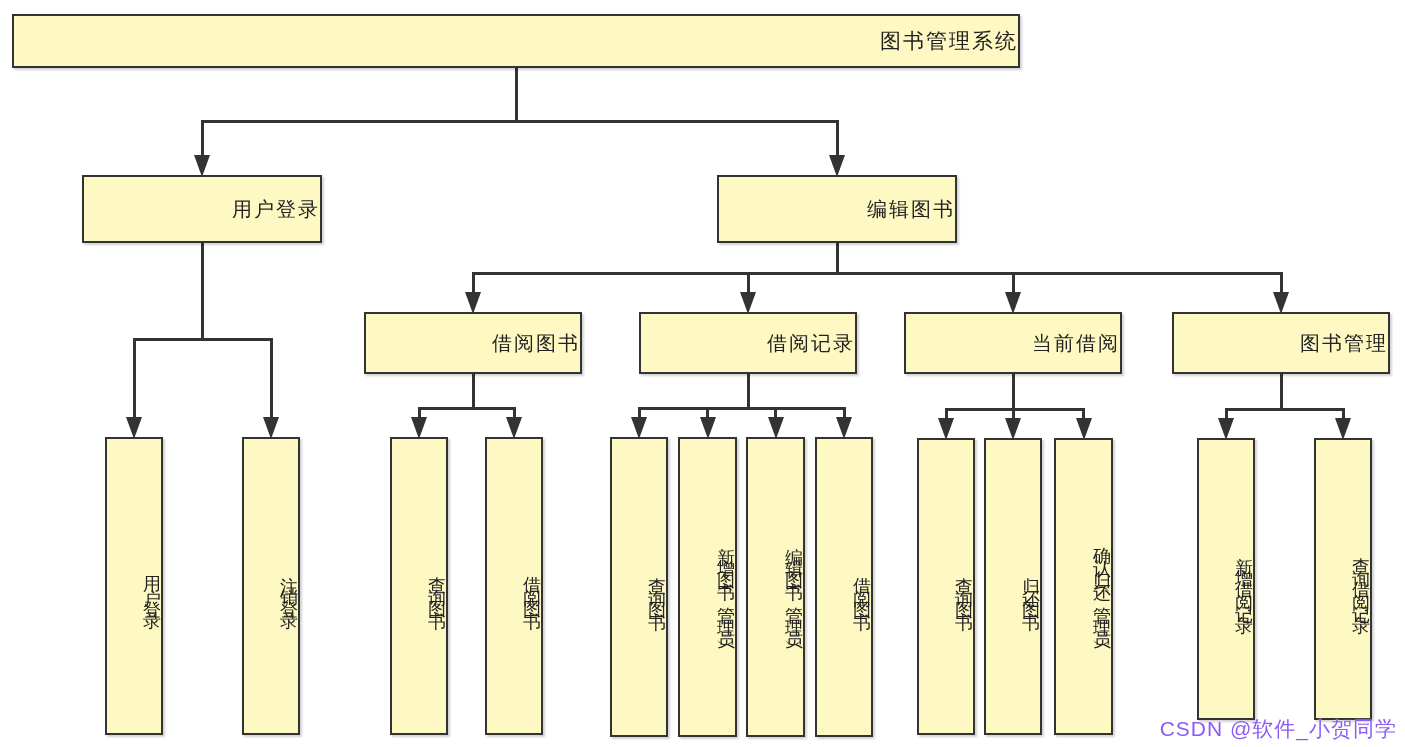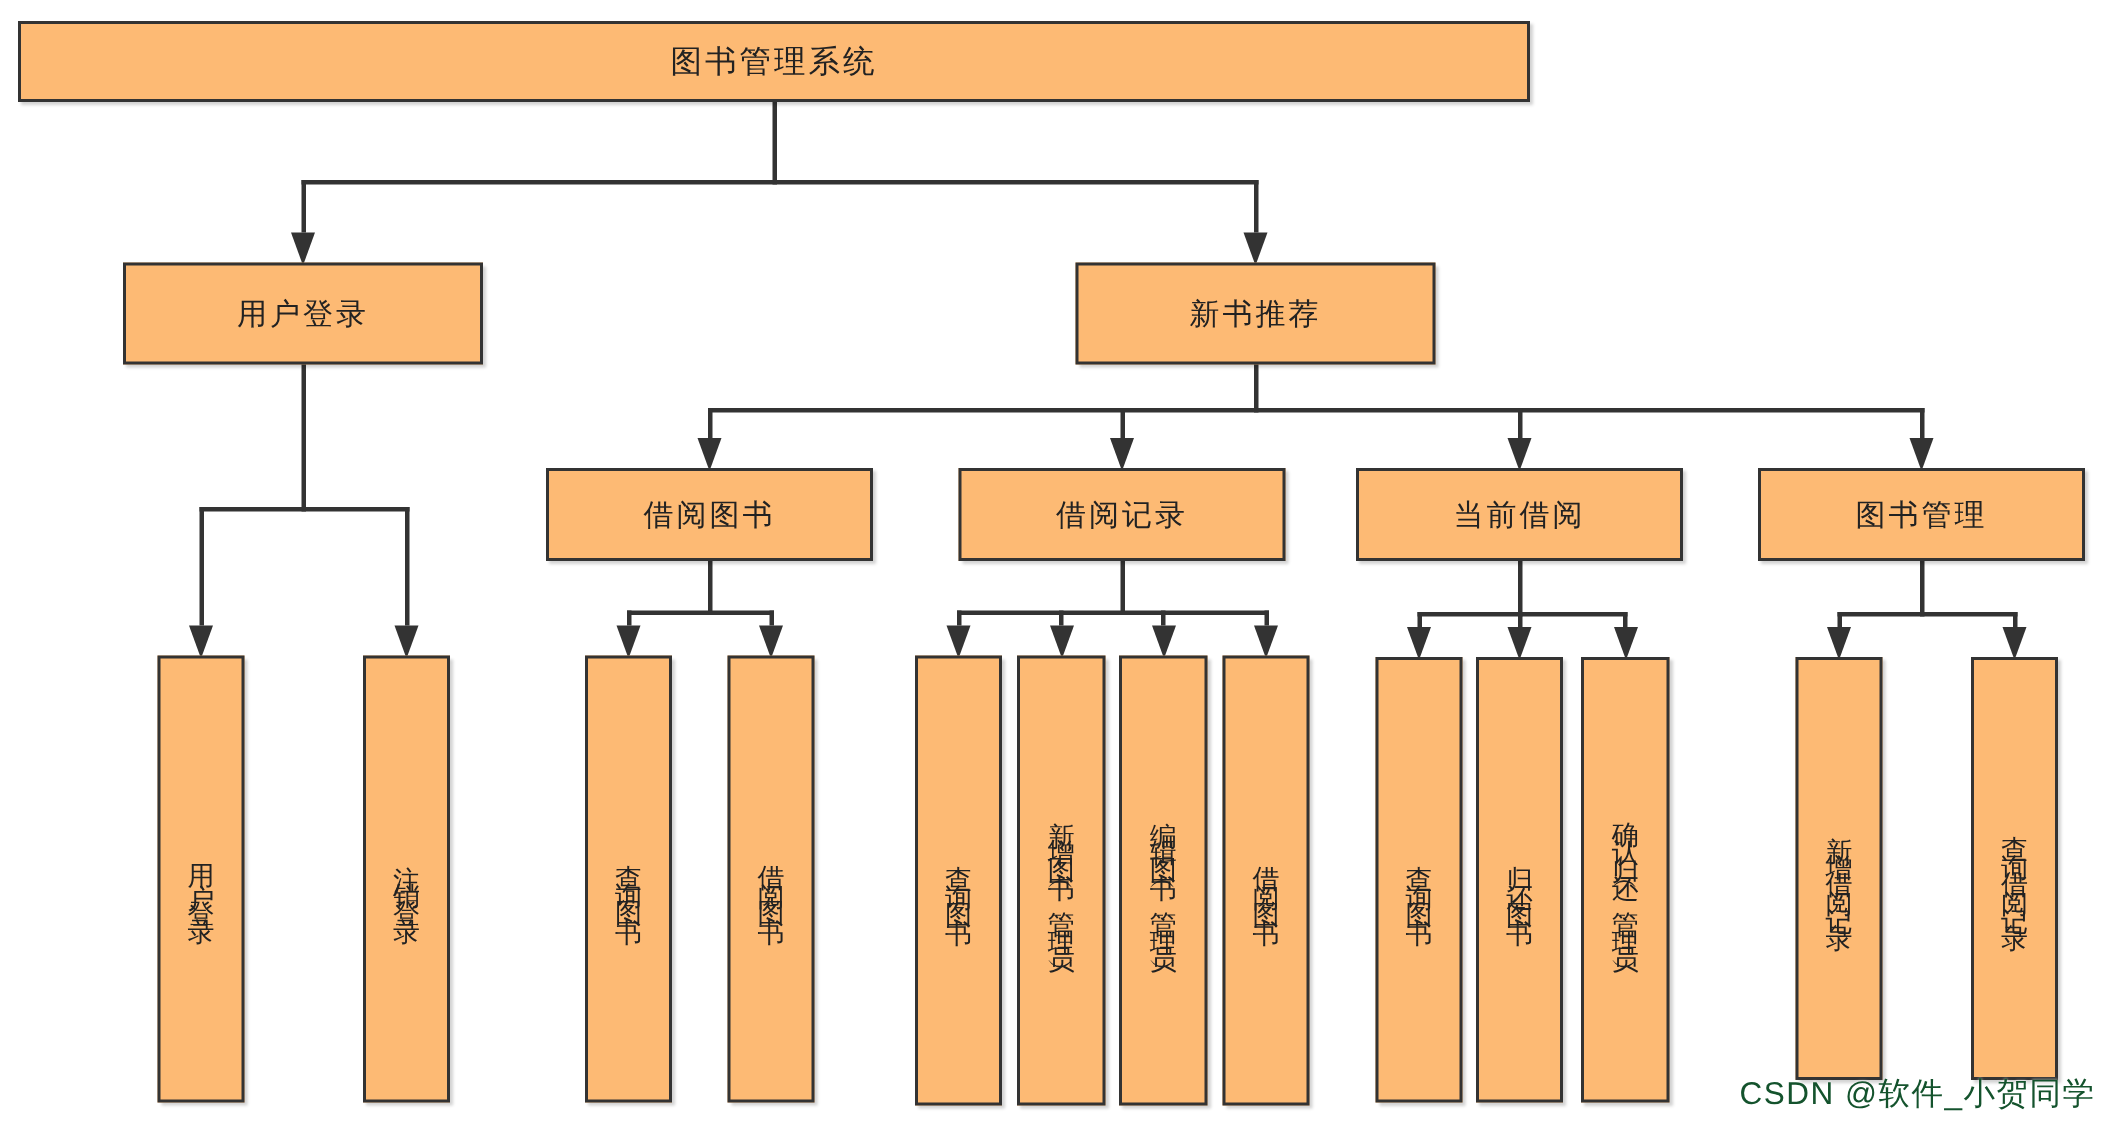--- a/index.html
+++ b/index.html
@@ -11,26 +11,26 @@
     position: relative;
     width: 1405px;
     height: 747px;
     background: #ffffff;
     overflow: hidden;
     font-family: "Liberation Sans", "DejaVu Sans", sans-serif;
   }
   .node {
     position: absolute;
     box-sizing: border-box;
-    background: #fdba74;
+    background: #fef9c3;
     border: 2px solid #333333;
     box-shadow: 2px 2px 2px rgba(0,0,0,0.18);
     display: flex;
     align-items: center;
-    justify-content: center;
+    justify-content: flex-end;
     color: #222222;
     z-index: 2;
   }
   .node.horizontal .label {
     font-size: 20px;
     letter-spacing: 2px;
     white-space: nowrap;
   }
   .node.root .label {
     font-size: 21px;
@@ -54,21 +54,21 @@
     border-left: 8px solid transparent;
     border-right: 8px solid transparent;
     border-top: 22px solid #333333;
     z-index: 1;
   }
   .watermark {
     position: absolute;
     right: 8px;
     bottom: 4px;
     font-size: 21px;
-    color: #14532d;
+    color: #8b5cf6;
     text-shadow: 0 0 2px rgba(255,255,255,0.9);
     letter-spacing: 1px;
     z-index: 3;
     white-space: nowrap;
   }
 </style>
 </head>
 <body>
 
 <div class="canvas">
@@ -127,21 +127,21 @@
       <div class="arrowhead" style="left: 1335px; top: 418px; border-top-color: rgb(51, 51, 51);"></div>
     </div>
   <div id="nodes-layer">
       <div class="node horizontal root" style="left: 12px; top: 14px; width: 1008px; height: 54px;">
         <span class="label">图书管理系统</span>
       </div>
       <div class="node horizontal" style="left: 82px; top: 175px; width: 240px; height: 68px;">
         <span class="label">用户登录</span>
       </div>
       <div class="node horizontal" style="left: 717px; top: 175px; width: 240px; height: 68px;">
-        <span class="label">新书推荐</span>
+        <span class="label">编辑图书</span>
       </div>
       <div class="node horizontal" style="left: 364px; top: 312px; width: 218px; height: 62px;">
         <span class="label">借阅图书</span>
       </div>
       <div class="node horizontal" style="left: 639px; top: 312px; width: 218px; height: 62px;">
         <span class="label">借阅记录</span>
       </div>
       <div class="node horizontal" style="left: 904px; top: 312px; width: 218px; height: 62px;">
         <span class="label">当前借阅</span>
       </div>

